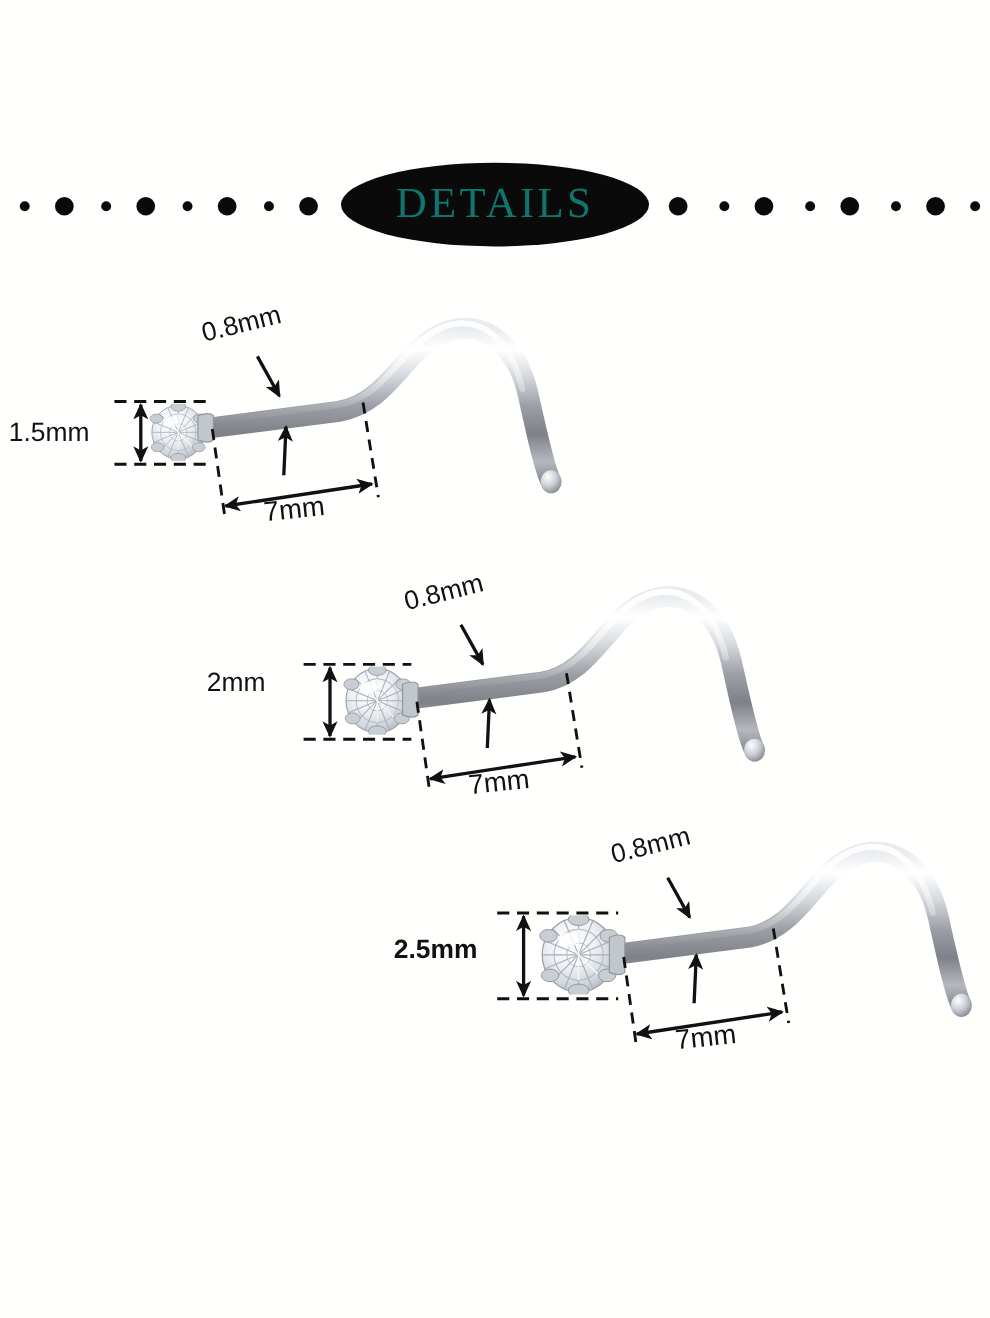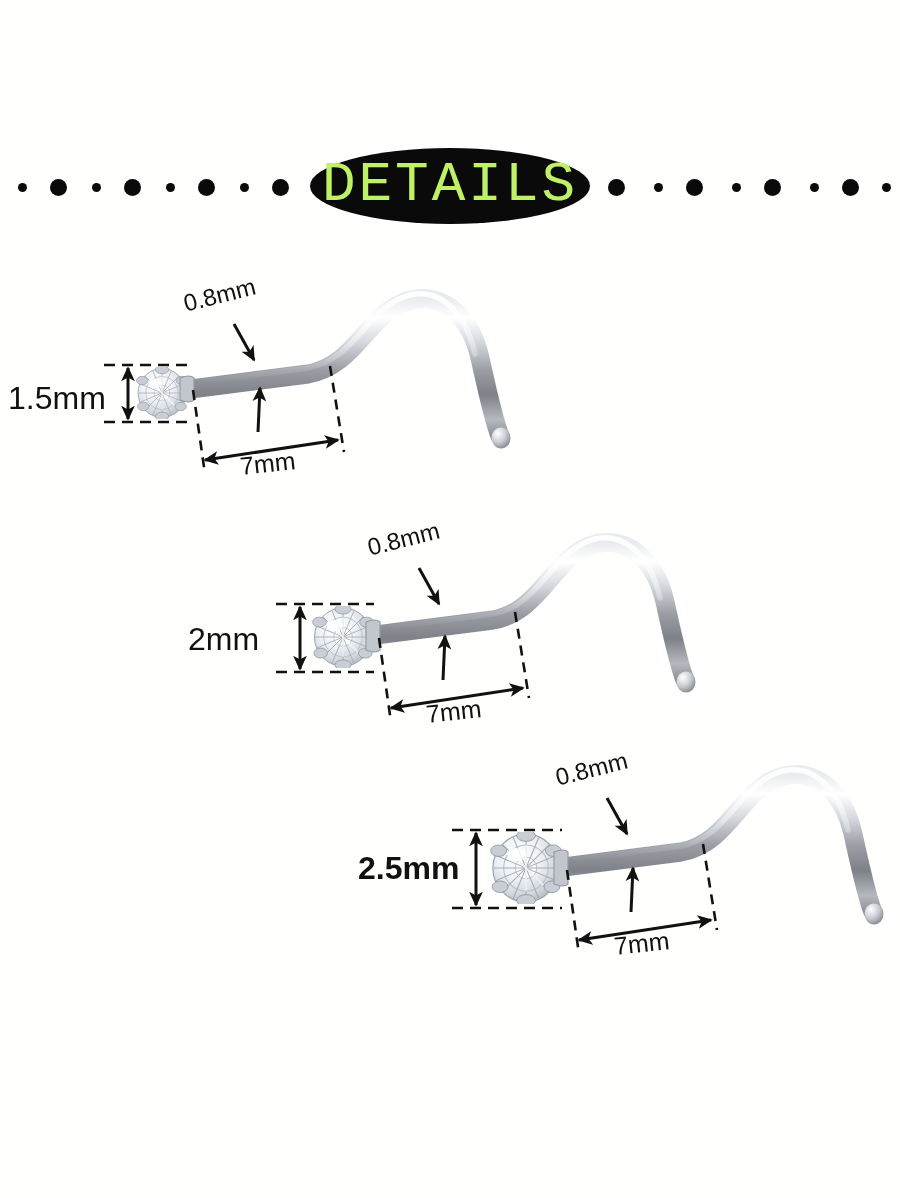--- a/index.html
+++ b/index.html
@@ -40,23 +40,23 @@
     top: 0px;
     width: 280px;
     height: 76px;
     background: #0a0a0a;
     border-radius: 50% / 50%;
     display: flex;
     align-items: center;
     justify-content: center;
   }
   #details-word {
-    color: #bef264;
-    font-family: Liberation Mono, monospace;
-    font-size: 56px;
+    color: #0f766e;
+    font-family: Liberation Serif, serif;
+    font-size: 39px;
     font-weight: 400;
     letter-spacing: 3px;
     line-height: 1;
     padding-bottom: 3px;
   }
 
   
   .stud {
     position: absolute;
     width: 540px;
@@ -65,21 +65,21 @@
   .stud-svg { display: block; width: 540px; height: 260px; }
 
   .dimlabel {
     position: absolute;
     color: #111111;
     font-size: 25px;
     letter-spacing: 0px;
     white-space: nowrap;
     font-family: "Liberation Sans", sans-serif;
   }
-  .lbl-height { font-size: 32px; }
+  .lbl-height { font-size: 24px; }
   .lbl-gauge  { font-size: 24px; transform: rotate(-14deg); transform-origin: left center; }
   .lbl-len    { font-size: 25px; transform: rotate(-6deg); transform-origin: left center; }
 </style>
 </head>
 <body>
 
 <div id="page">
 
   <div id="banner">
 
@@ -229,21 +229,21 @@
       </g>
 
       <g>
         <line x1="191" y1="130" x2="203" y2="214" stroke="#111" stroke-width="2.6" stroke-dasharray="10 7"></line>
         <line x1="327" y1="104" x2="341" y2="190" stroke="#111" stroke-width="2.6" stroke-dasharray="10 7"></line>
         <line x1="203" y1="200" x2="335" y2="180" stroke="#111" stroke-width="3" marker-start="url(#arrHead)" marker-end="url(#arrHead)"></line>
         <line x1="255" y1="172" x2="257" y2="128" stroke="#111" stroke-width="3" marker-end="url(#arrHead)"></line>
       </g>
     </svg>
 
-    <span class="dimlabel lbl-height" style="left:0px; top:113px;text-align:center;">2mm</span>
+    <span class="dimlabel lbl-height" style="left:0px; top:99px;text-align:center;">2mm</span>
     <span class="dimlabel lbl-gauge" style="left:180px; top:26px;">0.8mm</span>
     <span class="dimlabel lbl-len" style="left:238px; top:192px;">7mm</span>
   </div>
 
   <div class="stud" style="left:358px; top:740px;">
     <svg class="stud-svg" viewBox="0 0 540 260">
       <g>
         <path d="M198,128 L323,112 C368,104 381,56 415,40 C453,22 485,50 495,94
                  C503,130 509,158 515,172" fill="none" stroke="url(#chrome)" stroke-width="19" stroke-linecap="round"></path>
         <path d="M198,122 L323,106 C367,98 380,51 414,35 C451,18 480,46 490,90" fill="none" stroke="url(#chromeHi)" stroke-width="5.5" stroke-linecap="round"></path>

